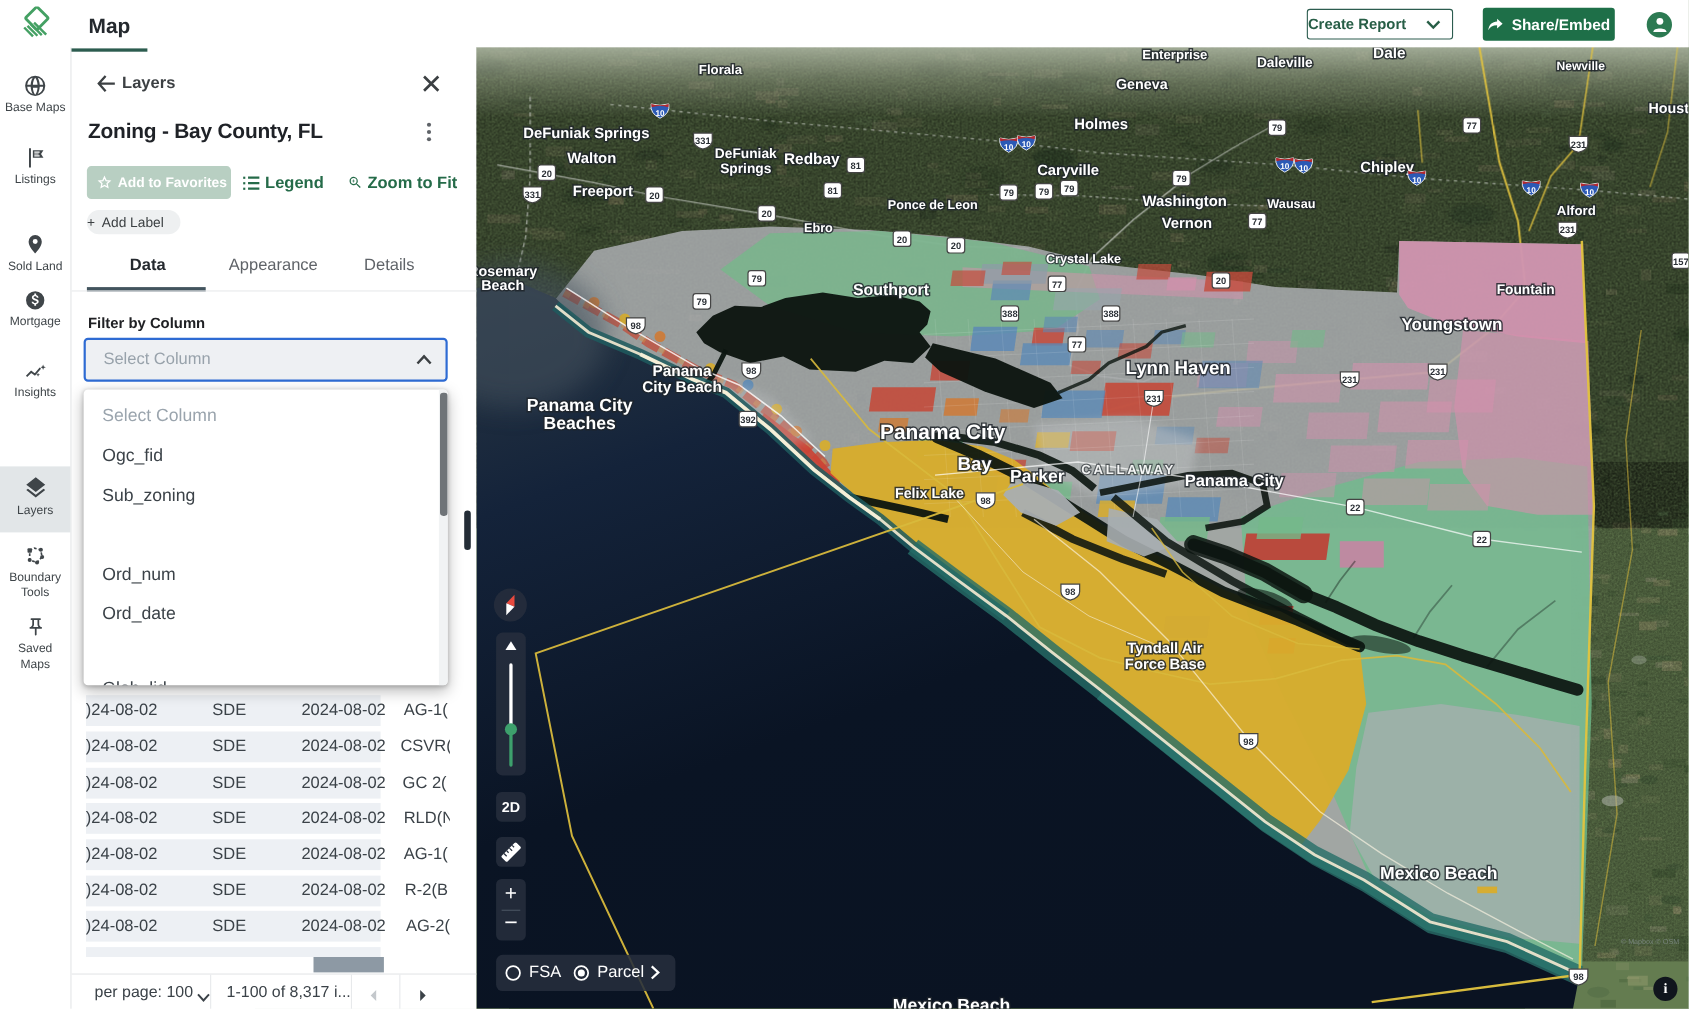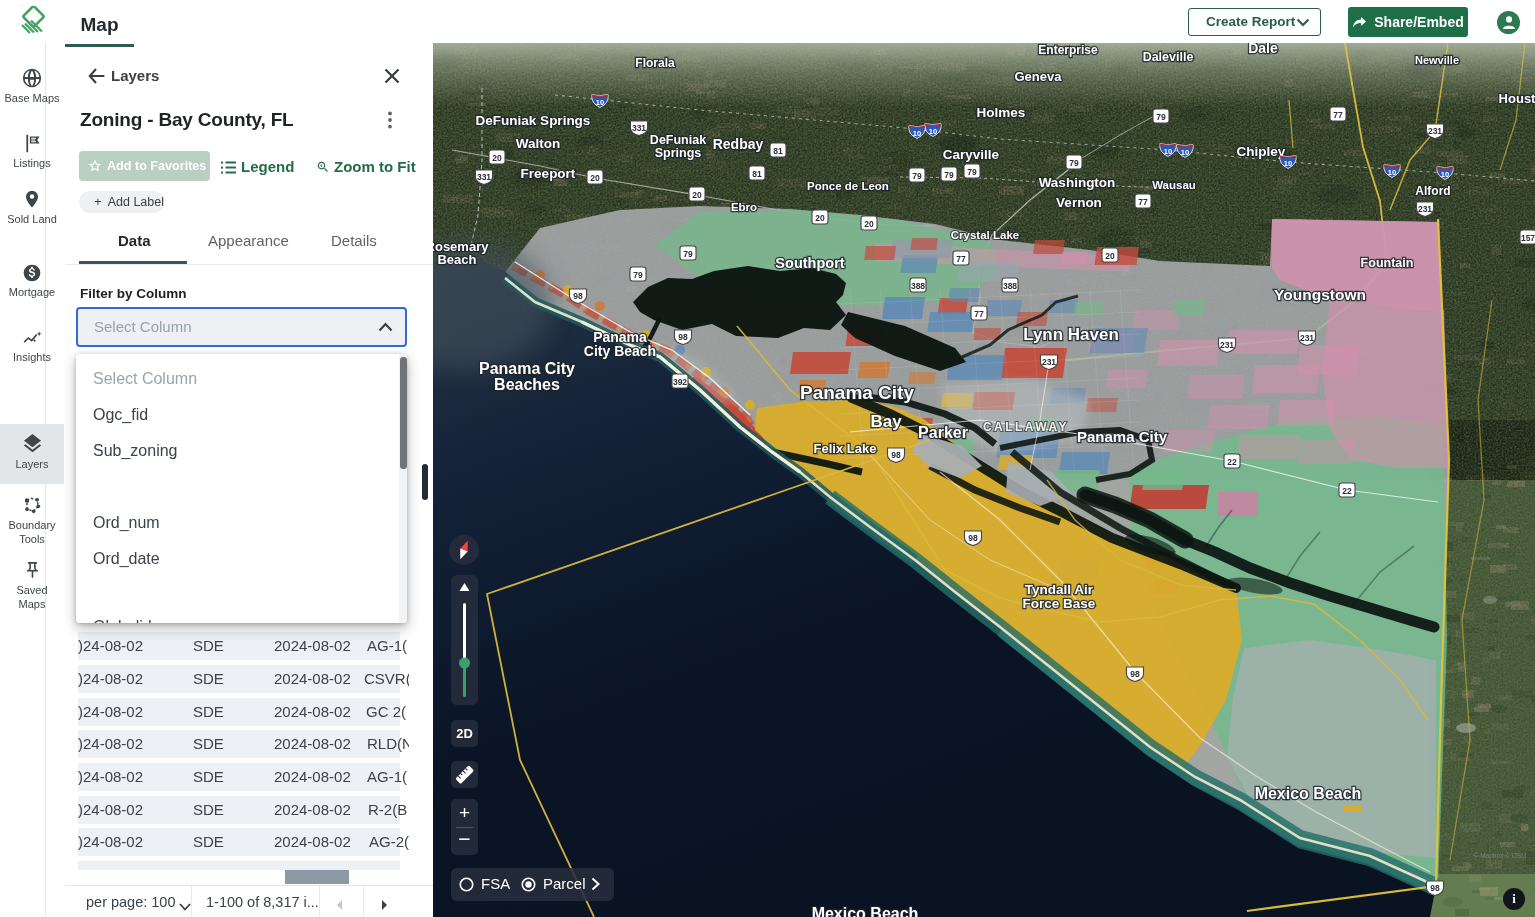--- a/index.html
+++ b/index.html
@@ -1,42 +1,42 @@
 <!DOCTYPE html>
 <html><head><meta charset="utf-8">
 <style>
 *{margin:0;padding:0;box-sizing:border-box}
 html,body{width:1535px;height:917px;overflow:hidden;font-family:"Liberation Sans",sans-serif;background:#fff}
 .abs{position:absolute}
 #topbar{position:absolute;left:0;top:0;width:1535px;height:43px;background:#fff;z-index:30}
 #maptab{position:absolute;left:65px;top:4px;width:69px;height:43px;text-align:center;font-size:19px;font-weight:700;color:#24292e;line-height:41px}
 #maptab .ul{position:absolute;left:0;bottom:0;width:69px;height:3.5px;background:#2c5c4f}
-#crbtn{position:absolute;left:1188px;top:8px;width:133px;height:28px;border:1.5px solid #2c5c4f;border-radius:3px;color:#275e46;font-size:13.5px;font-weight:700;line-height:25px;text-align:left;padding-left:17px}
+#crbtn{position:absolute;left:1188px;top:8px;width:133px;height:28px;border:1.5px solid #2c5c4f;border-radius:3px;color:#275e46;font-size:13.5px;font-weight:700;line-height:25px;text-align:left;}
 #sebtn{position:absolute;left:1348px;top:7px;width:120px;height:30px;background:#1e6f48;border-radius:3px;color:#fff;font-size:14px;font-weight:700;line-height:30px;text-align:center}
 #avatar{position:absolute;left:1497px;top:11px;width:23px;height:23px;border-radius:50%;background:#2c7a52}
-#sidebar{position:absolute;left:0;top:43px;width:46px;height:874px;background:#fff;border-right:1px solid #e4e6e8;z-index:25}
+#sidebar{position:absolute;left:0;top:43px;width:65px;height:874px;background:#fff;border-right:1px solid #e4e6e8;z-index:25}
 .sbi{position:absolute;left:0;width:64px;text-align:center;color:#3f4549;font-size:11px;line-height:13px}
 .sbi svg{display:block;margin:0 auto 3px auto}
 #sbactive{position:absolute;left:0;top:381px;width:64px;height:60px;background:#e2e6e8}
 #panel{position:absolute;left:65px;top:43px;width:368px;height:874px;background:#fff;z-index:20}
 .grntxt{color:#256b49;font-size:15px;font-weight:700}
 #ptitle{position:absolute;left:15px;top:66px;font-size:19px;font-weight:700;color:#1f2227;letter-spacing:-0.2px}
 #favbtn{position:absolute;left:14px;top:108px;width:131px;height:30px;background:#b8cfc2;border-radius:4px;color:#fff;font-size:12.6px;font-weight:700;line-height:30px;white-space:nowrap;overflow:hidden}
-#addlabel{position:absolute;left:14px;top:148px;width:85px;height:22px;background:#eef0f1;border-radius:11px;color:#3c4043;font-size:12.5px;line-height:22px;text-align:right}
+#addlabel{position:absolute;left:14px;top:148px;width:85px;height:22px;background:#eef0f1;border-radius:11px;color:#3c4043;font-size:12.5px;line-height:22px;text-align:left}
 .tab{position:absolute;top:189px;font-size:15px;color:#5f6368}
 #tabul{position:absolute;left:14px;top:218px;width:108px;height:3.5px;background:#42545e}
 #tabdiv{position:absolute;left:0px;top:220.5px;width:368px;height:1px;background:#e8eaec}
 #filterlabel{position:absolute;left:15px;top:243px;font-size:13.5px;font-weight:700;color:#202124}
 #selbox{position:absolute;left:11px;top:264px;width:331px;height:40px;background:#eef0f3;border:2px solid #2e6bd3;border-radius:4px;color:#98a2ab;font-size:15px;line-height:36px;padding-left:16px}
 #ddown{position:absolute;left:11px;top:311px;width:331px;height:269px;background:#fff;border-radius:4px;box-shadow:0 5px 14px rgba(0,0,0,.28),0 1px 4px rgba(0,0,0,.2);z-index:10;overflow:hidden}
 .ddi{position:absolute;left:0;width:331px;height:36px;line-height:36px;padding-left:17px;font-size:16px;color:#3b4248}
 #ddsb{position:absolute;right:0px;top:0px;width:8px;height:269px;background:#f1f3f4}
 #ddth{position:absolute;right:0.5px;top:3px;width:7px;height:112px;background:#6f7478;border-radius:3px}
 #tablewrap{position:absolute;left:13px;top:587px;width:331px;height:240px;overflow:hidden}
-.trow{position:absolute;left:0;width:322px;;height:28px;background:#edf0f4;font-size:15px;color:#3b4248;line-height:28px}
+.trow{position:absolute;left:0;width:268px;;height:28px;background:#edf0f4;font-size:15px;color:#3b4248;line-height:28px}
 .trow span{position:absolute;top:0;white-space:nowrap}
 #hscroll{position:absolute;left:220px;top:827px;width:64px;height:14px;background:#8d99a4}
 #pfoot{position:absolute;left:0;top:842px;width:368px;height:32px;border-top:1px solid #e4e6e8;font-size:14.5px;color:#3b4248}
 .fdiv{position:absolute;top:843px;width:1px;height:31px;background:#e7e9eb}
 #phandle{position:absolute;left:422px;top:464px;width:6px;height:36px;background:#232c36;border-radius:3px;z-index:26}
 #mapwrap{position:absolute;left:433px;top:43px;width:1102px;height:874px;overflow:hidden;background:#5f7a4c}
 .ctl{position:absolute;background:rgba(38,46,60,.88);border-radius:5px;color:#fff;z-index:10}
 .lbl{font-weight:700;fill:#fff;stroke:rgba(30,36,42,.85);stroke-width:2.6px;paint-order:stroke;font-family:"Liberation Sans",sans-serif}
 .lbl2{font-weight:700;fill:#fff;stroke:rgba(30,36,42,.75);stroke-width:2.2px;paint-order:stroke;font-family:"Liberation Sans",sans-serif}
 .shtxt{font-weight:700;fill:#2a2f35;font-family:"Liberation Sans",sans-serif;font-size:8.5px;text-anchor:middle}
@@ -72,21 +72,21 @@
         <path fill="#3f4549" d="M12 2a10 10 0 100 20 10 10 0 000-20zm7.9 9h-3.4c-.15-2.9-.9-5.4-2-7.1A8 8 0 0119.9 11zM12 4.1c1.1 1.2 2.1 3.7 2.3 6.9H9.7c.2-3.2 1.2-5.7 2.3-6.9zM4.1 13h3.4c.15 2.9.9 5.4 2 7.1A8 8 0 014.1 13zm3.4-2H4.1a8 8 0 015.4-7.1c-1.1 1.7-1.85 4.2-2 7.1zm4.5 9.9c-1.1-1.2-2.1-3.7-2.3-6.9h4.6c-.2 3.2-1.2 5.7-2.3 6.9zm2.5-.8c1.1-1.7 1.85-4.2 2-7.1h3.4a8 8 0 01-5.4 7.1z"></path>
       </svg>Base Maps</div>
 <div class="sbi" style="top:90px"><svg width="21" height="21" viewBox="0 0 24 24">
         <path fill="#3f4549" d="M5 2h2v20H5zM9 4h11l-2.5 4L20 12H9z"></path>
         <g stroke="#fff" stroke-width="1.2">
           <line x1="10.5" y1="6" x2="16" y2="6"></line>
           <line x1="10.5" y1="8" x2="15" y2="8"></line>
           <line x1="10.5" y1="10" x2="16" y2="10"></line>
         </g>
       </svg>Listings</div>
-<div class="sbi" style="top:145px"><svg width="20" height="22" viewBox="0 0 24 24">
+<div class="sbi" style="top:168px"><svg width="20" height="22" viewBox="0 0 24 24">
         <path fill="#3f4549" d="M12 2a7.2 7.2 0 00-7.2 7.2C4.8 14.6 12 22 12 22s7.2-7.4 7.2-12.8A7.2 7.2 0 0012 2zm0 9.8a2.7 2.7 0 110-5.4 2.7 2.7 0 010 5.4z"></path>
       </svg>Sold Land</div>
 <div class="sbi" style="top:220px"><svg width="20" height="20" viewBox="0 0 24 24">
         <path fill="#3f4549" d="M12 2a10 10 0 100 20 10 10 0 000-20zm1 16h-2v-1.6c-1.5-.3-2.8-1.2-2.9-2.9h1.9c.1.9.7 1.5 2 1.5 1.4 0 1.9-.7 1.9-1.3 0-.7-.5-1.2-2.1-1.6-2-.5-3.4-1.3-3.4-3.1 0-1.5 1.1-2.5 2.6-2.8V4.5h2v1.7c1.6.4 2.5 1.5 2.6 2.9h-1.9c-.05-.9-.6-1.5-1.7-1.5s-1.7.5-1.7 1.2c0 .6.5 1 2 1.4 2.1.5 3.5 1.3 3.5 3.2 0 1.6-1.2 2.6-2.8 2.9z"></path>
       </svg>Mortgage</div>
 <div class="sbi" style="top:285px"><svg width="23" height="20" viewBox="0 0 24 24">
         <path fill="none" stroke="#3f4549" stroke-width="2" d="M2 17l5-5 4 3 6-7"></path>
         <path fill="#3f4549" d="M20 4l.8 2.2L23 7l-2.2.8L20 10l-.8-2.2L17 7l2.2-.8zM14.5 13l.6 1.6 1.6.6-1.6.6-.6 1.6-.6-1.6-1.6-.6 1.6-.6z"></path>
       </svg>Insights</div>
 <div class="sbi" style="top:389px"><svg width="23" height="23" viewBox="0 0 24 24">

